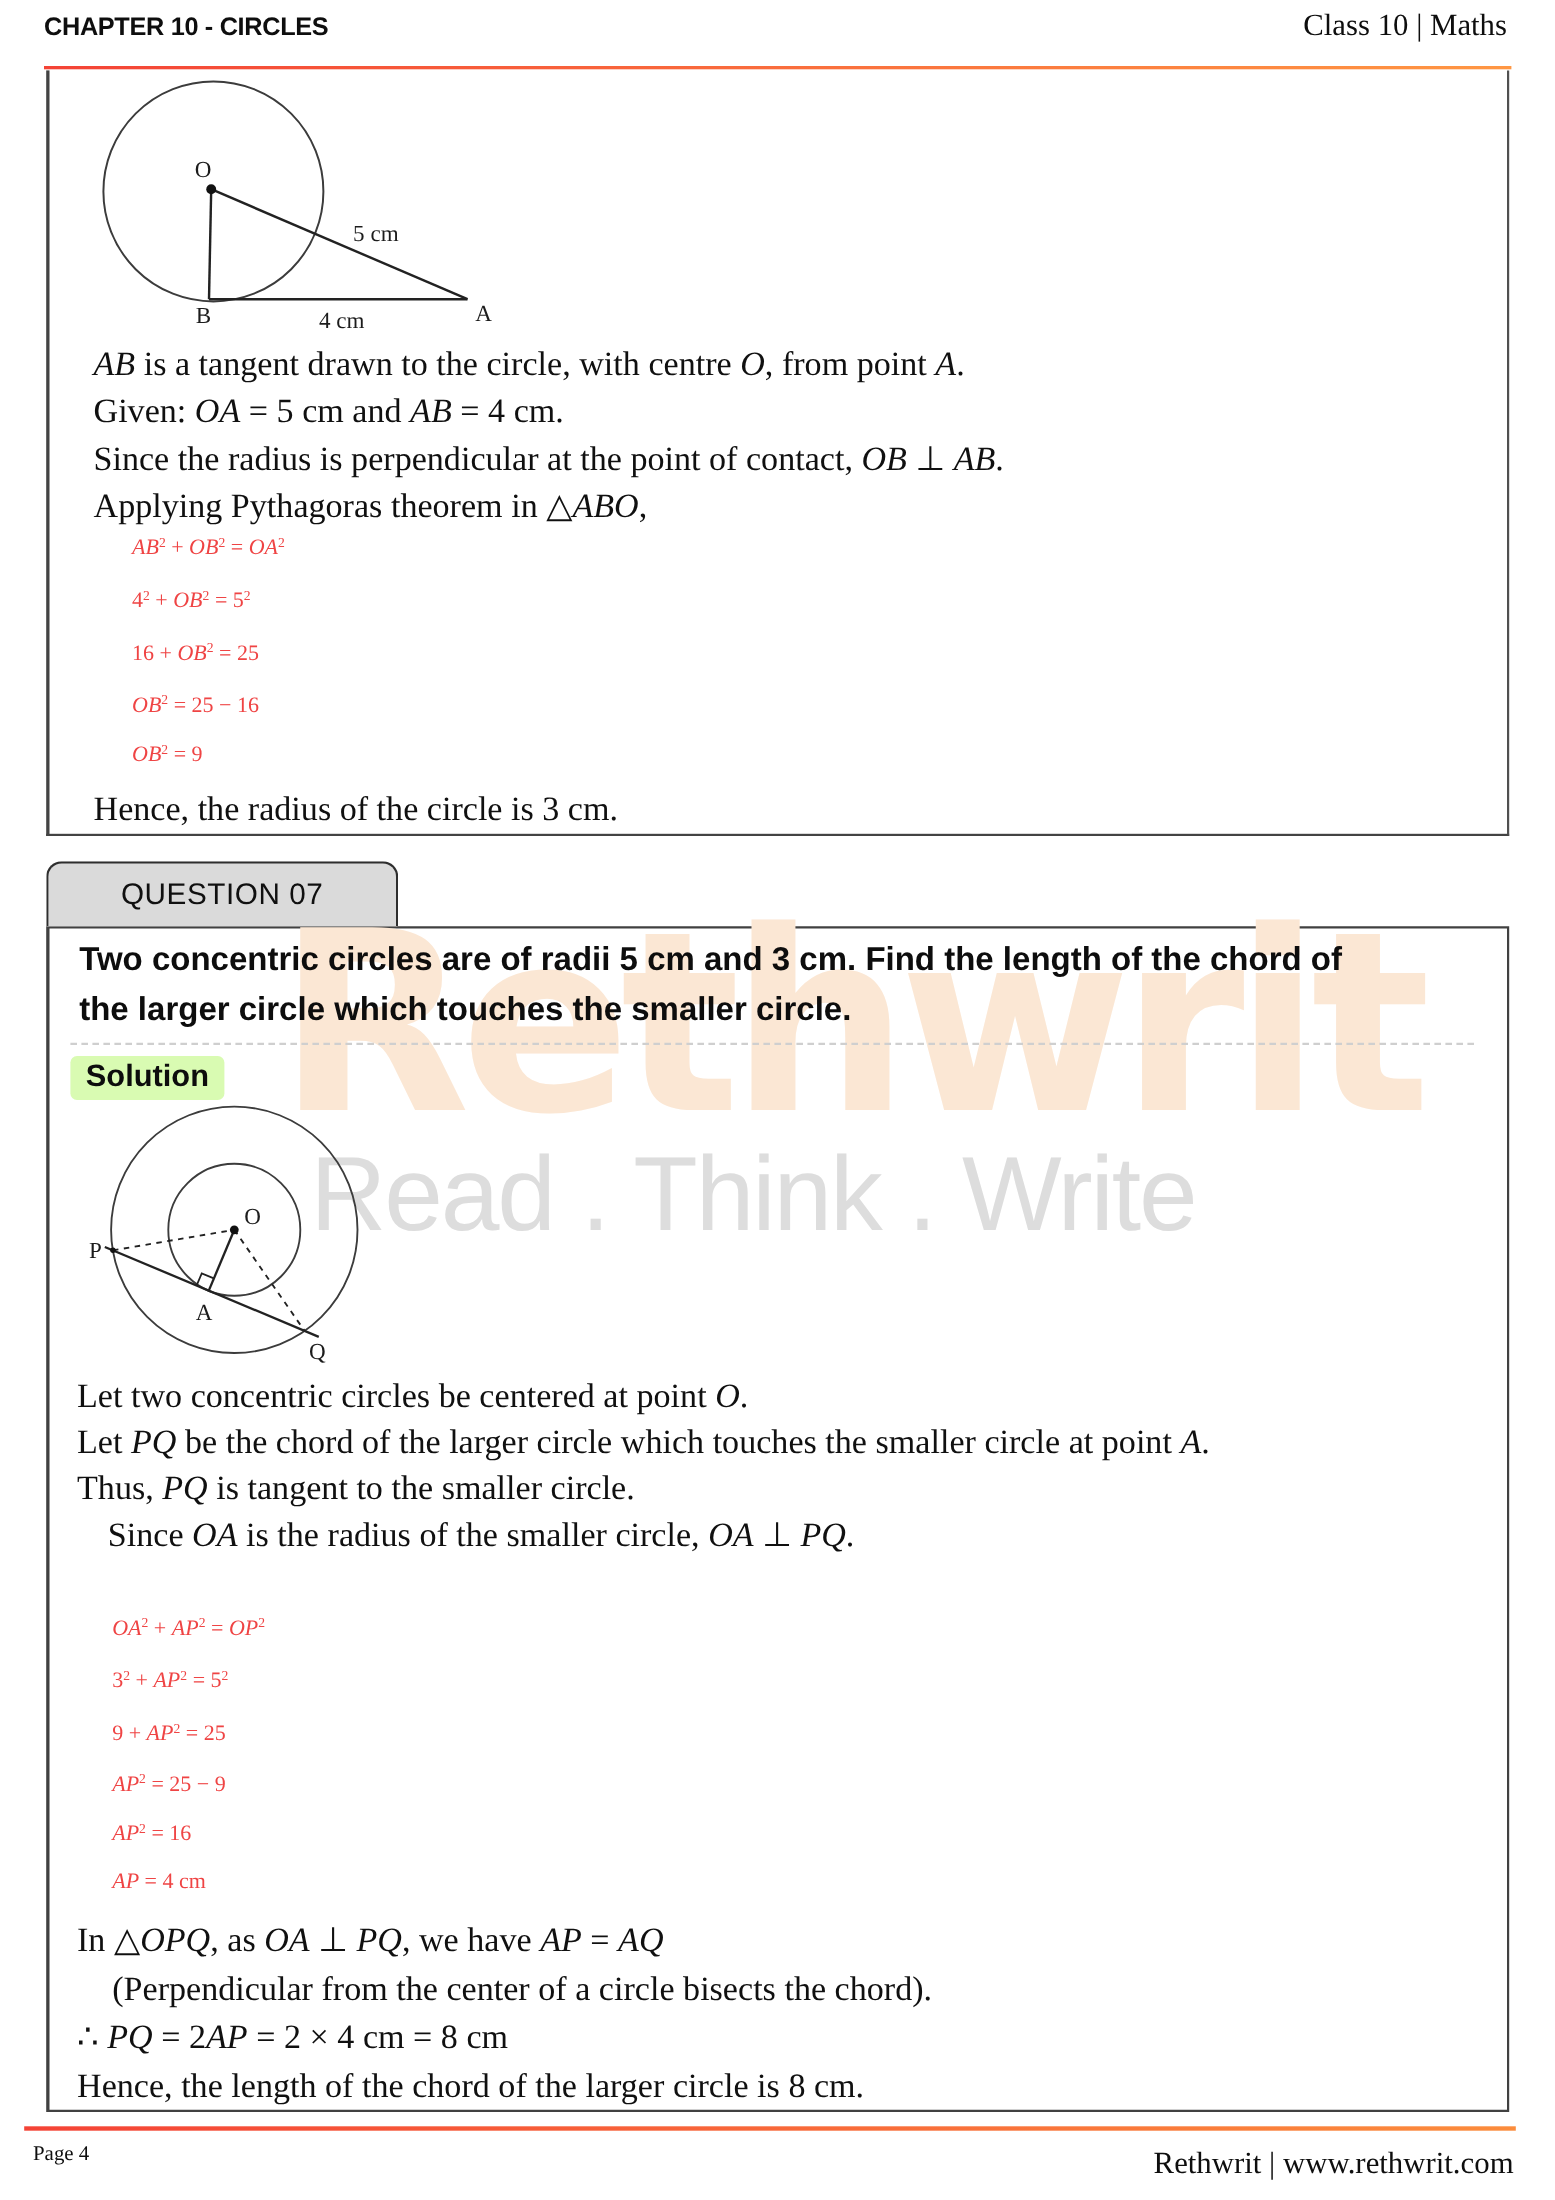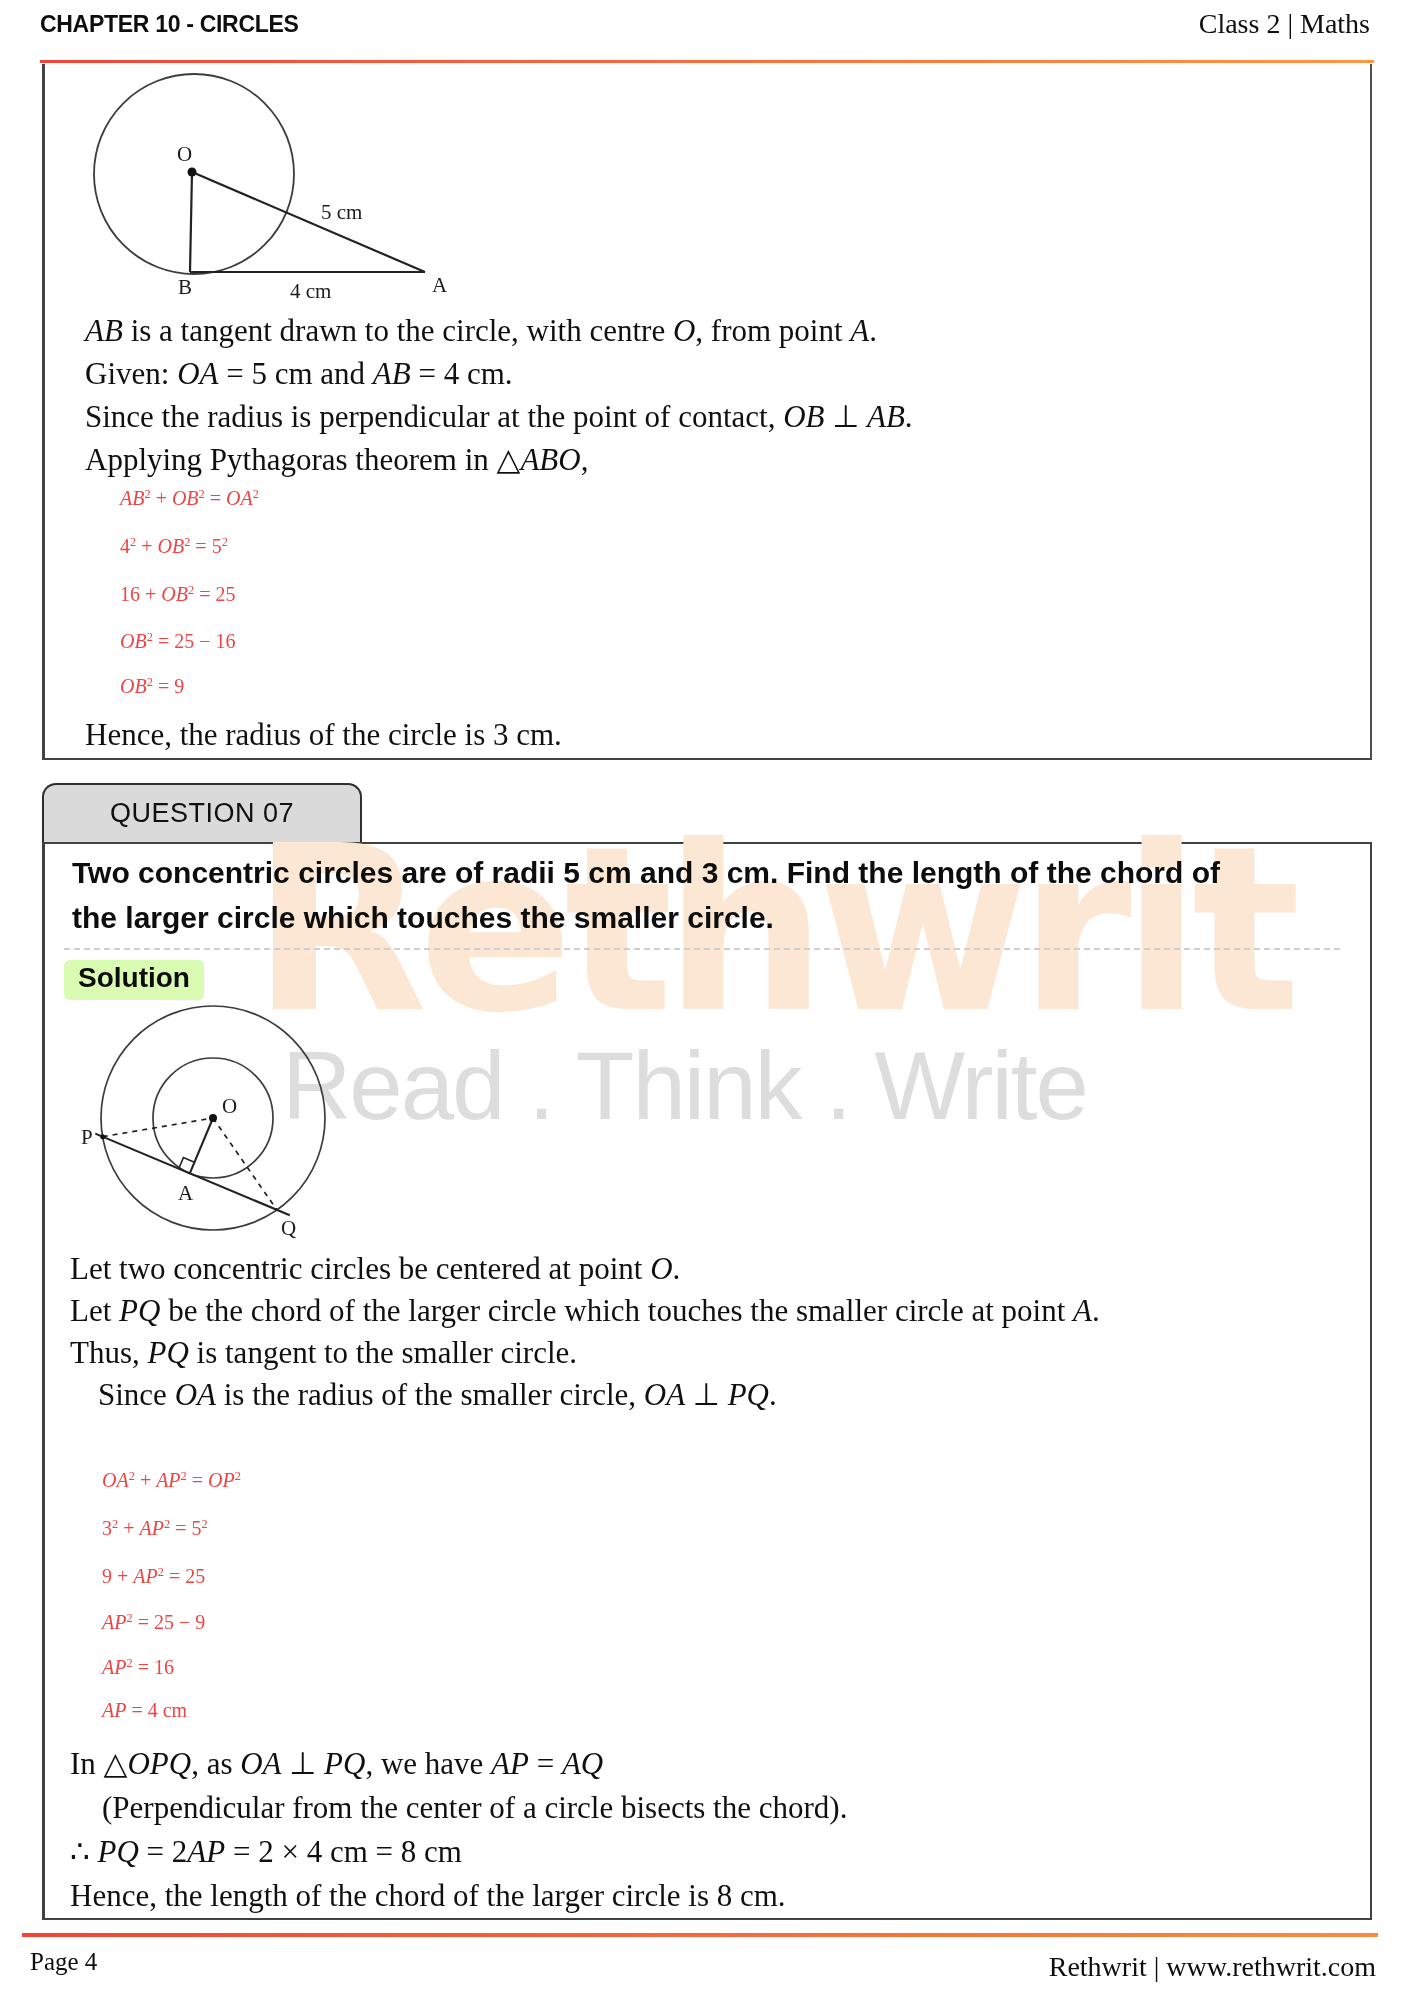--- a/index.html
+++ b/index.html
@@ -77,30 +77,30 @@
   }
   
   .svg1 { position:absolute; left:80px; top:64px; z-index:2; }
   .svg2 { position:absolute; left:75px; top:993px; z-index:2; }
   .dglabel { font-family:"Liberation Serif", serif; font-size:21px; fill:#1c1c1c; }
   
   .ftr-line {
     position:absolute; left:22px; top:1933px; width:1356px; height:4px;
     background:linear-gradient(90deg,#f44336,#fb8c3c);
   }
-  .ftr-left  { position:absolute; left:30px;  top:1948px; font-size:25px; color:#0e0e0e; }
+  .ftr-left  { position:absolute; left:30px;  top:1948px; font-size:19px; color:#0e0e0e; }
   .ftr-right { position:absolute; right:38px; top:1951px; font-size:28px; color:#0e0e0e; }
 </style>
 </head>
 <body>
 
 <div class="page">
 
   <div class="hdr-left">CHAPTER 10 - CIRCLES</div>
-  <div class="hdr-right">Class 2 | Maths</div>
+  <div class="hdr-right">Class 10 | Maths</div>
   <div class="hdr-line"></div>
 
   <div class="wm-brand">Rethwrit</div>
   <div class="wm-tagline">Read . Think . Write</div>
 
   <div class="box1"></div>
 
   <svg class="svg1" width="380" height="240" viewBox="0 0 380 240">
     <circle cx="114" cy="110" r="100" fill="none" stroke="#3c3c3c" stroke-width="1.8"></circle>
     <line x1="112" y1="108" x2="110" y2="208" stroke="#222" stroke-width="2.2"></line>

